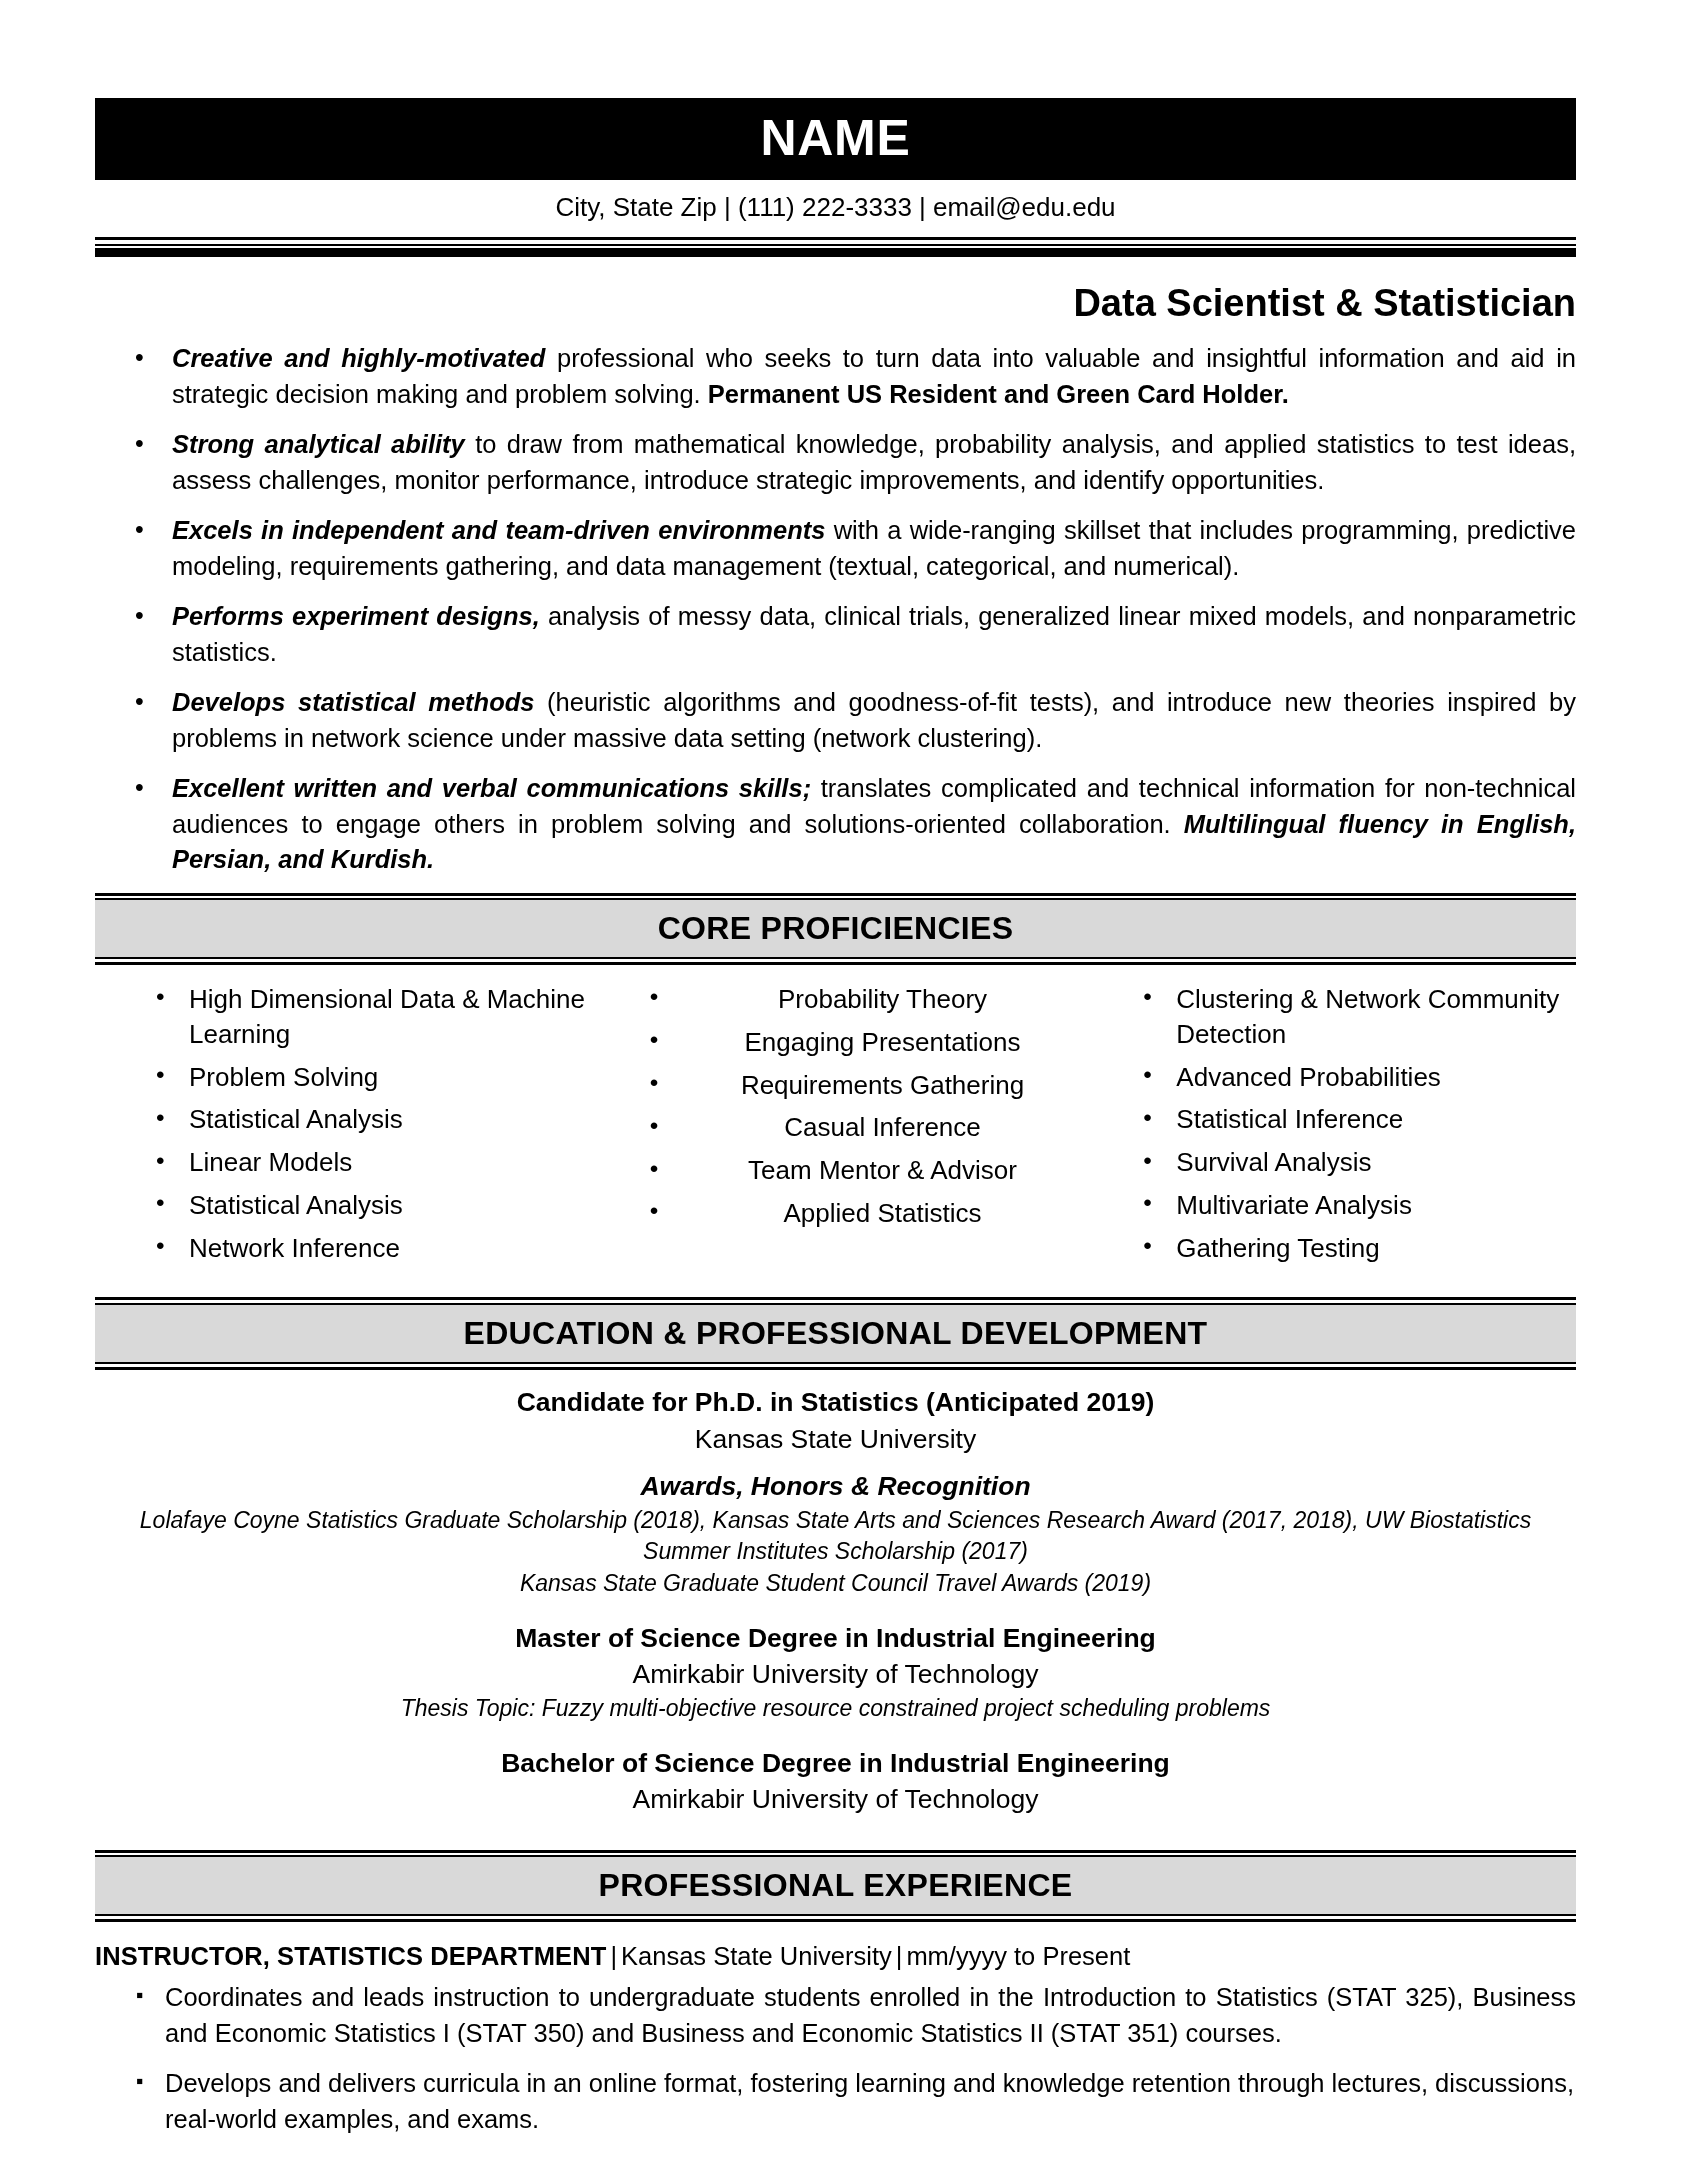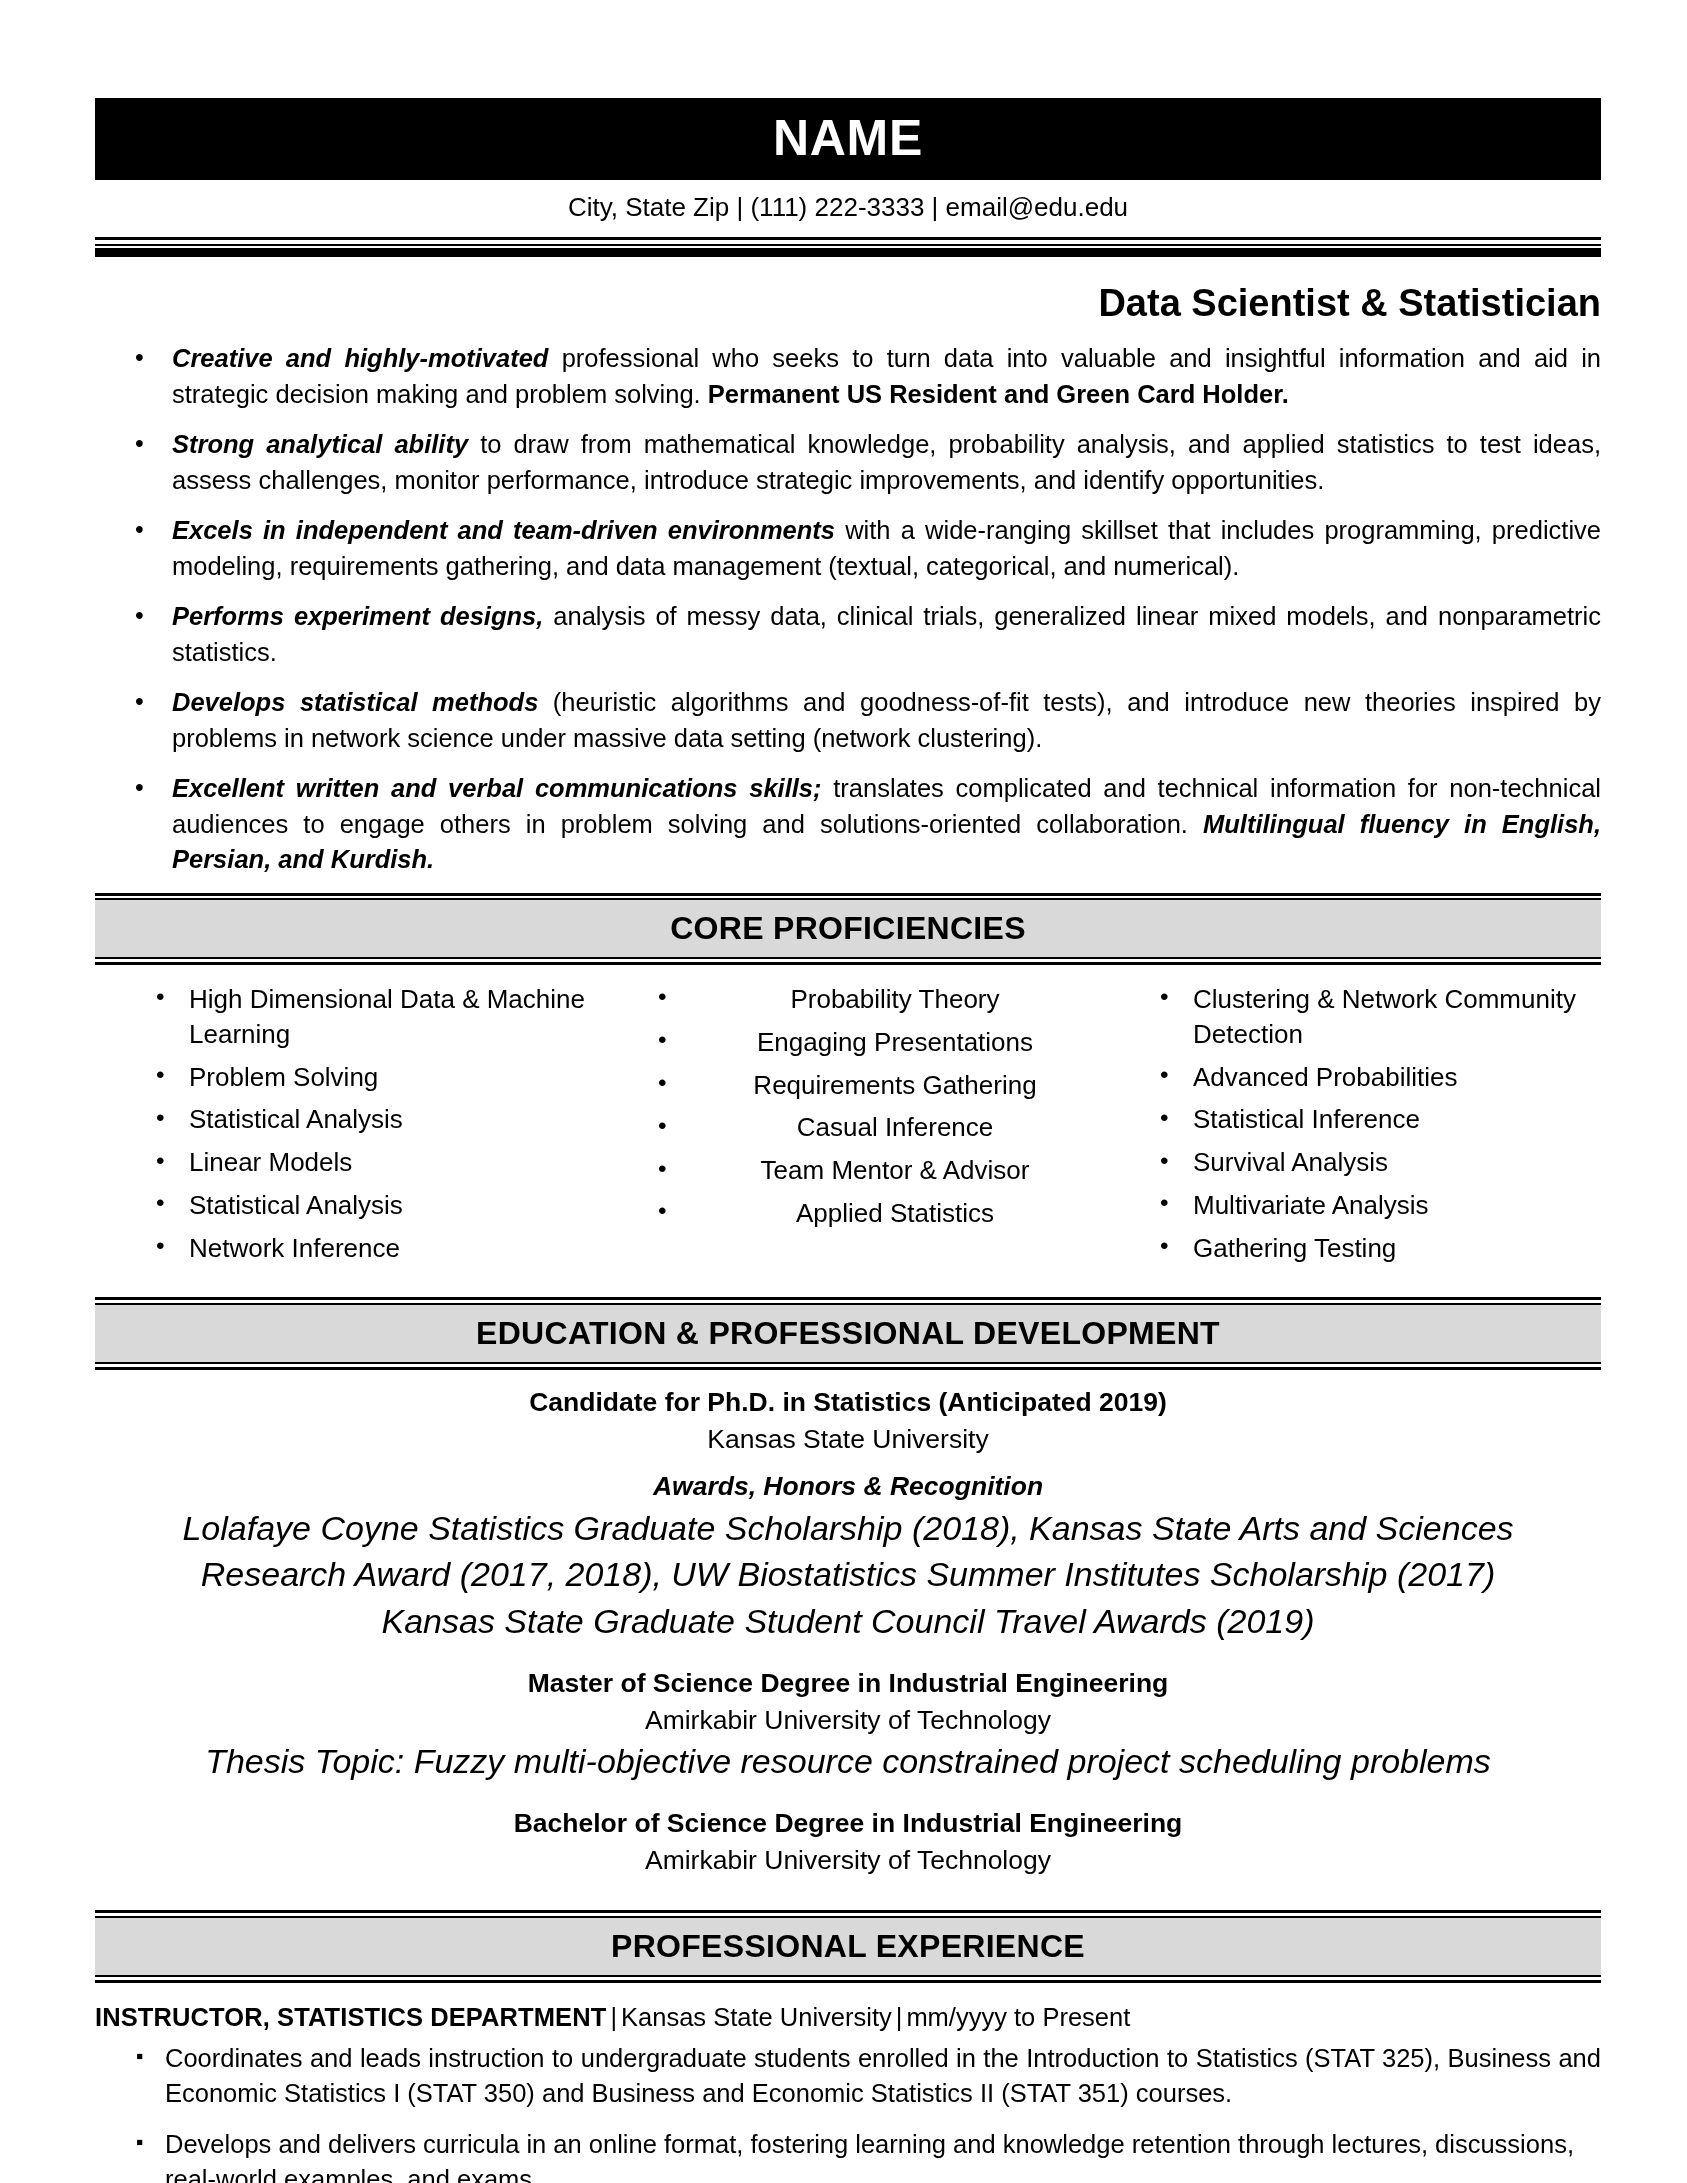--- a/index.html
+++ b/index.html
@@ -13,21 +13,21 @@
     font-family: "Liberation Sans", sans-serif;
     color: #000000;
     -webkit-font-smoothing: antialiased;
   }
 
   .page {
     position: relative;
     width: 1687px;
     height: 2183px;
     box-sizing: border-box;
-    padding: 98px 86px 0 95px;
+    padding: 98px 111px 0 95px;
     background: #ffffff;
   }
 
   
   .name-bar {
     background: #000000;
     color: #ffffff;
     text-align: center;
     font-size: 50px;
     font-weight: bold;
@@ -161,21 +161,21 @@
     line-height: 1.38;
   }
   .edu-sub-head {
     font-size: 26.5px;
     font-weight: bold;
     font-style: italic;
     line-height: 1.38;
     padding-top: 10.6px;
   }
   .edu-italic {
-    font-size: 34px;
+    font-size: 23px;
     font-style: italic;
     line-height: 1.38;
     padding: 0 40px;
   }
   .edu-gap { height: 20px; }
 
   
   .exp-head {
     font-size: 25.5px;
     padding: 17px 0 6.6px 0;

